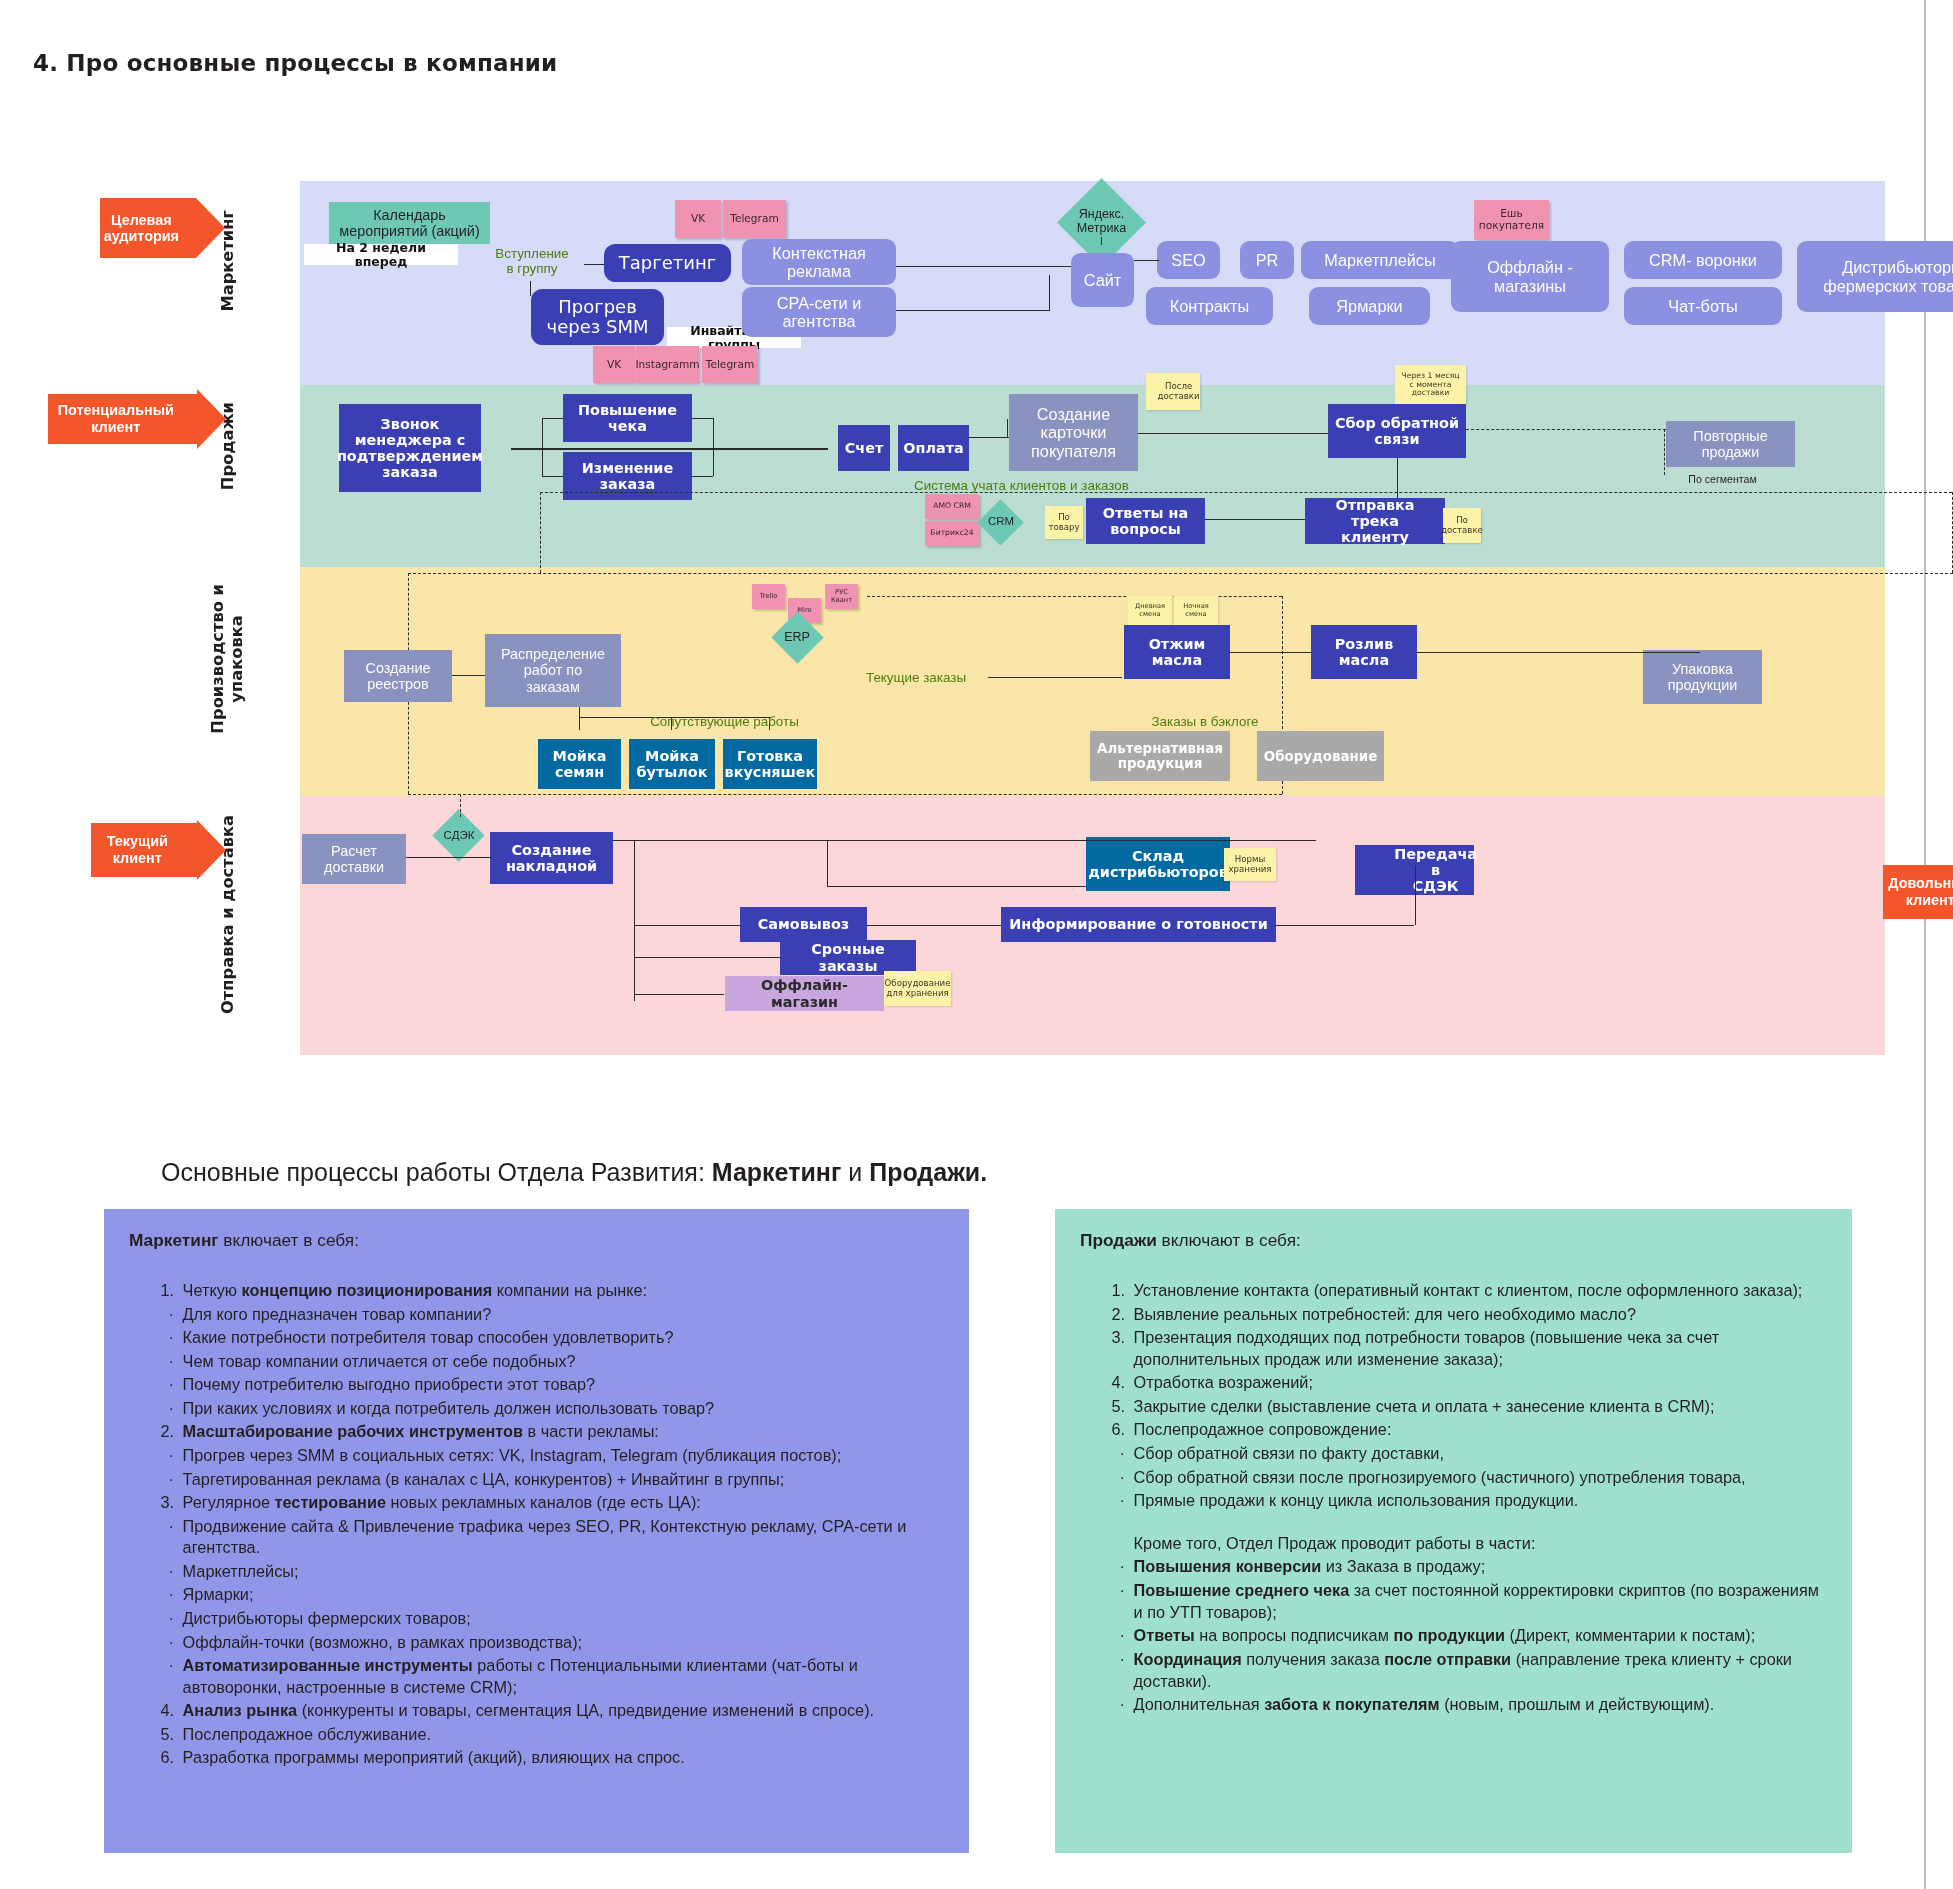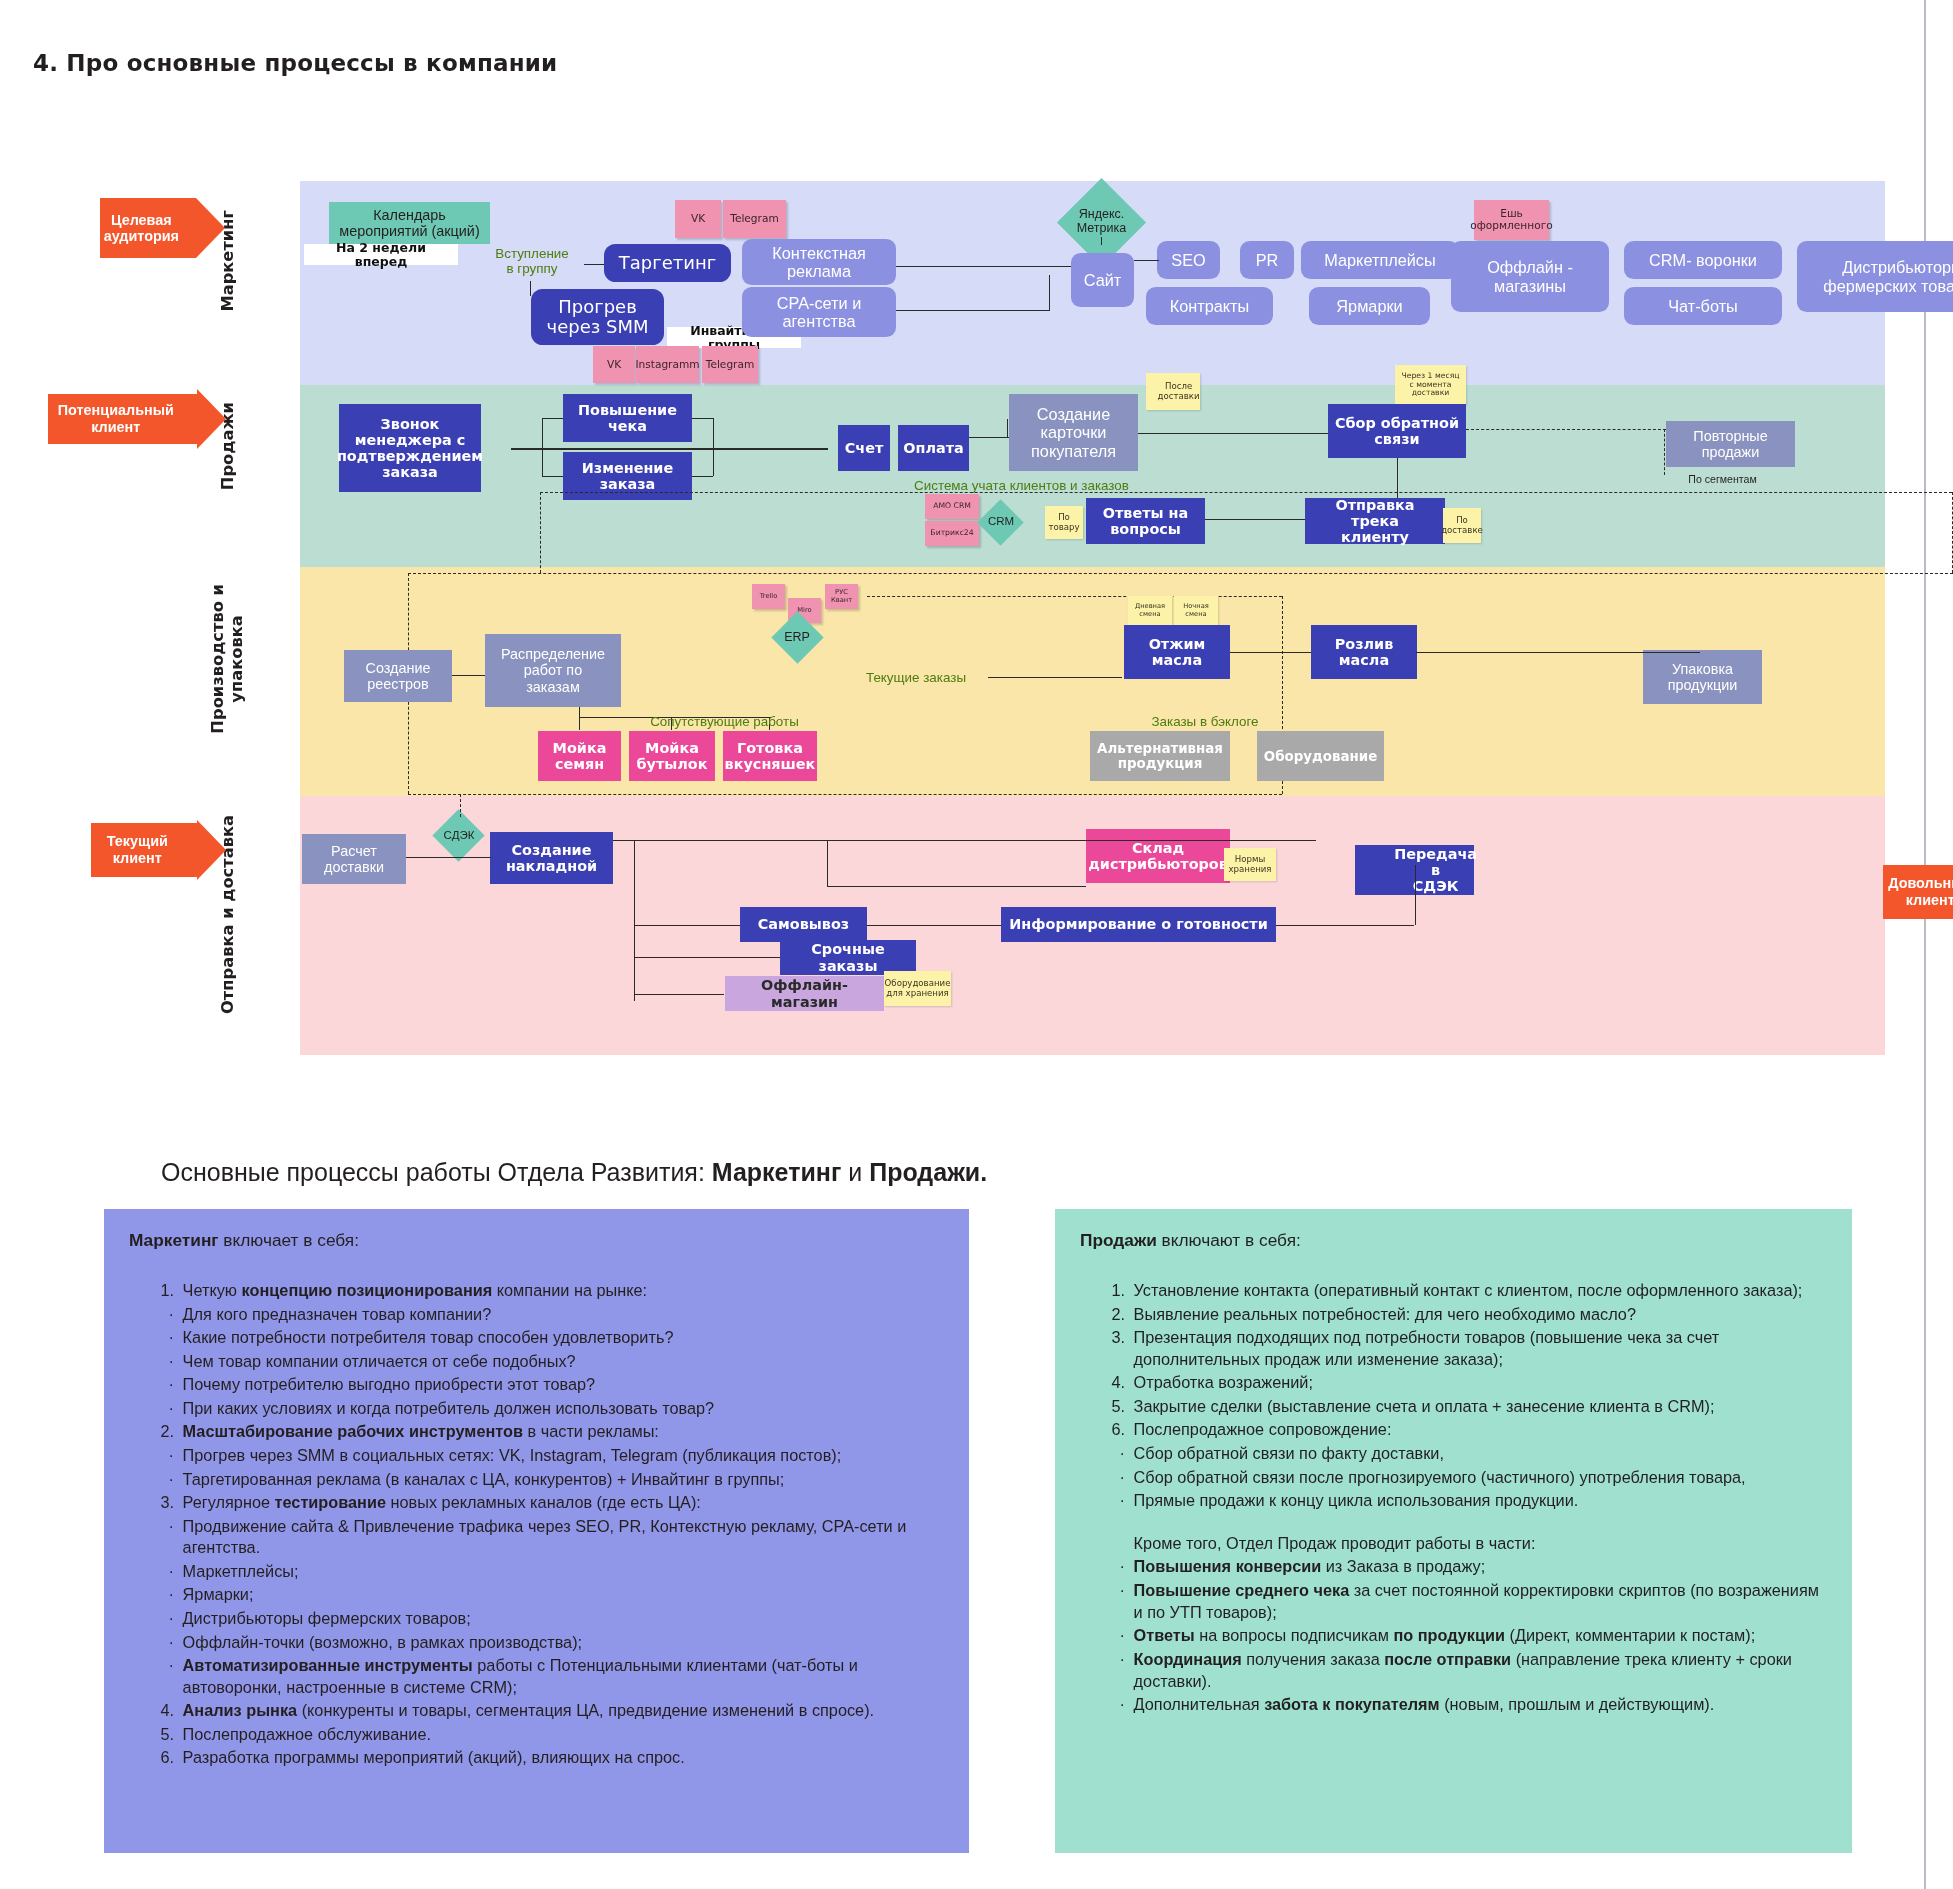--- a/index.html
+++ b/index.html
@@ -49,21 +49,21 @@
 
   .node {
     position:absolute; display:flex; align-items:center; justify-content:center;
     text-align:center; line-height:1.12; padding:2.9px 4.8px;
     font-family:"DejaVu Sans", sans-serif;
   }
   .n-blue   { background:#3b3fb4; color:#fff; font-weight:bold; font-size:14.4px; }
   .n-lav    { background:#8b90e0; color:#fff; font-size:16.3px; border-radius:9.6px; font-family:"Liberation Sans",sans-serif;}
   .n-slate  { background:#8a93bf; color:#fff; font-size:14.4px; font-family:"Liberation Sans",sans-serif;}
   .n-gray   { background:#a9a9a9; color:#fff; font-weight:bold; font-size:13.4px; }
-  .n-purple { background:#ec4899; color:#fff; font-weight:bold; font-size:14.4px; }
+  .n-purple { background:#0369a1; color:#fff; font-weight:bold; font-size:14.4px;margin-top:8px; }
   .n-lilac  { background:#c9a6dd; color:#2a2a2a; font-weight:bold; font-size:14.4px; }
   .n-round  { border-radius:11.5px; }
   .n-teal   { background:#6ec9b4; color:#231f20; font-size:14.4px; font-family:"Liberation Sans",sans-serif;}
   .n-pink   { background:#f093b0; color:#3b2430; font-size:10.6px; box-shadow:1.9px 1.9px 1.9px rgba(0,0,0,.18); }
   .n-note   { background:#fdf3a8; color:#3b3523; font-size:8.6px; box-shadow:1px 1px 1.9px rgba(0,0,0,.15); }
   .n-white  { background:#fff; color:#111; font-weight:bold; font-size:12.5px; }
   .n-caption{ background:transparent; color:#4d7c0f; font-size:13.4px; font-family:"Liberation Sans",sans-serif;}
   .n-caption-s{ background:transparent; color:#231f20; font-size:10.6px; font-family:"Liberation Sans",sans-serif;}
 
   .diamond {
@@ -208,21 +208,21 @@
     </div>
   <div class="node n-lav" style="left:1145px;top:60px;width:158px;height:38px;">
     <span>Маркетплейсы</span>
     </div>
   <div class="node n-lav" style="left:1153px;top:106px;width:121px;height:38px;">
     <span>Ярмарки</span>
     </div>
 
   <div class="node n-pink" style="left:1318px;top:19px;width:75px;height:40px;">
     <span style="white-space:pre-line">Ешь
-оформленного</span>
+покупателя</span>
     </div>
   <div class="node n-lav" style="left:1295px;top:60px;width:158px;height:71px;">
     <span style="white-space:pre-line">Оффлайн -
 магазины</span>
     </div>
 
   <div class="node n-lav" style="left:1468px;top:60px;width:158px;height:38px;">
     <span>CRM- воронки</span>
     </div>
   <div class="node n-lav" style="left:1468px;top:106px;width:158px;height:38px;">

